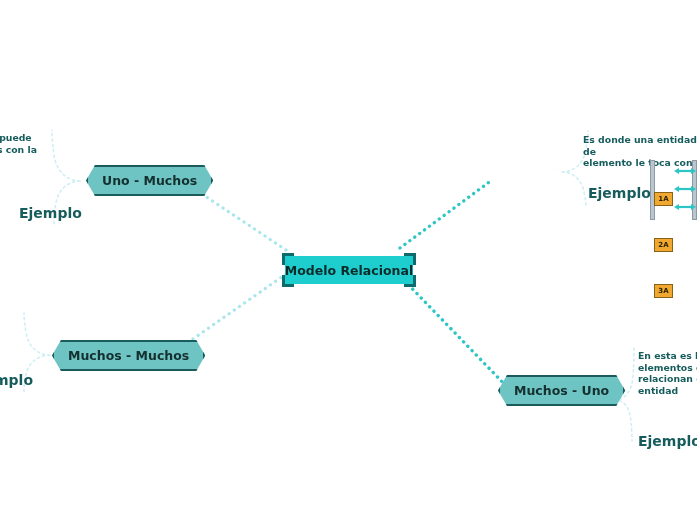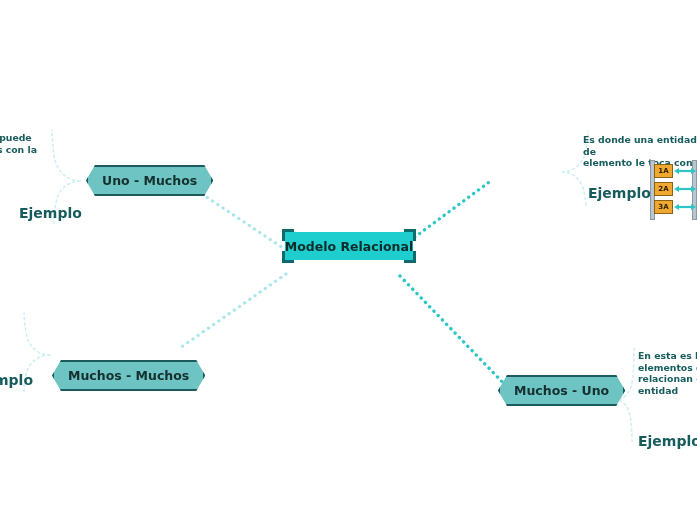--- a/index.html
+++ b/index.html
@@ -27,21 +27,21 @@
     border:2px solid #1c5b5b;
     font-size:12.5px;
     height:31px;
     clip-path:polygon(9px 0,calc(100% - 9px) 0,100% 50%,calc(100% - 9px) 100%,9px 100%,0 50%);
     -webkit-clip-path:polygon(9px 0,calc(100% - 9px) 0,100% 50%,calc(100% - 9px) 100%,9px 100%,0 50%);
     padding:0 14px;
   }
 
   
   #central{
-    left:285px;top:232px;width:128px;height:28px;
+    left:285px;top:256px;width:128px;height:28px;
     background:#1ecdcd;
     font-size:12.5px;
     color:#0d2b2b;
   }
   .corner{position:absolute;width:9px;height:9px;border:3px solid #0f6b6b;}
   .c-tl{left:-3px;top:-3px;border-right:none;border-bottom:none;}
   .c-tr{right:-3px;top:-3px;border-left:none;border-bottom:none;}
   .c-bl{left:-3px;bottom:-3px;border-right:none;border-top:none;}
   .c-br{right:-3px;bottom:-3px;border-left:none;border-top:none;}
 
@@ -63,20 +63,21 @@
   
   .ex-group{position:absolute;}
   .ex-col{position:absolute;display:flex;flex-direction:column;gap:4px;}
   .ex-box{
     width:19px;height:14px;
     background:#f0a830;
     border:1px solid #8a6215;
     display:flex;align-items:center;justify-content:center;
     font-size:7px;font-weight:bold;color:#2d2200;
     box-sizing:border-box;
+    margin-top:28px;
   }
   .ex-bar{
     position:absolute;
     width:5px;background:#b9c6cf;border:1px solid #8e9aa3;
     box-sizing:border-box;
   }
 </style>
 </head>
 <body>
 
@@ -116,21 +117,21 @@
     <span class="corner c-tr"></span>
     <span class="corner c-bl"></span>
     <span class="corner c-br"></span>
   </div>
 
   <div class="node hex" style="left:86px;top:165px;justify-content:flex-end;">
     <span>Uno - Muchos</span>
   </div>
 
 
-  <div class="node hex" style="left:52px;top:340px;margin-top:20px;">
+  <div class="node hex" style="left:52px;top:340px;">
     <span>Muchos - Muchos</span>
   </div>
 
   <div class="node hex" style="left:498px;top:375px;">
     <span>Muchos - Uno</span>
   </div>
 
   <div class="ann ann-left" style="left:-16px;top:132px;width:70px;">co puede<br>nes con la</div>
   <div class="ejemplo" style="left:19px;top:205px;">Ejemplo</div>
 

